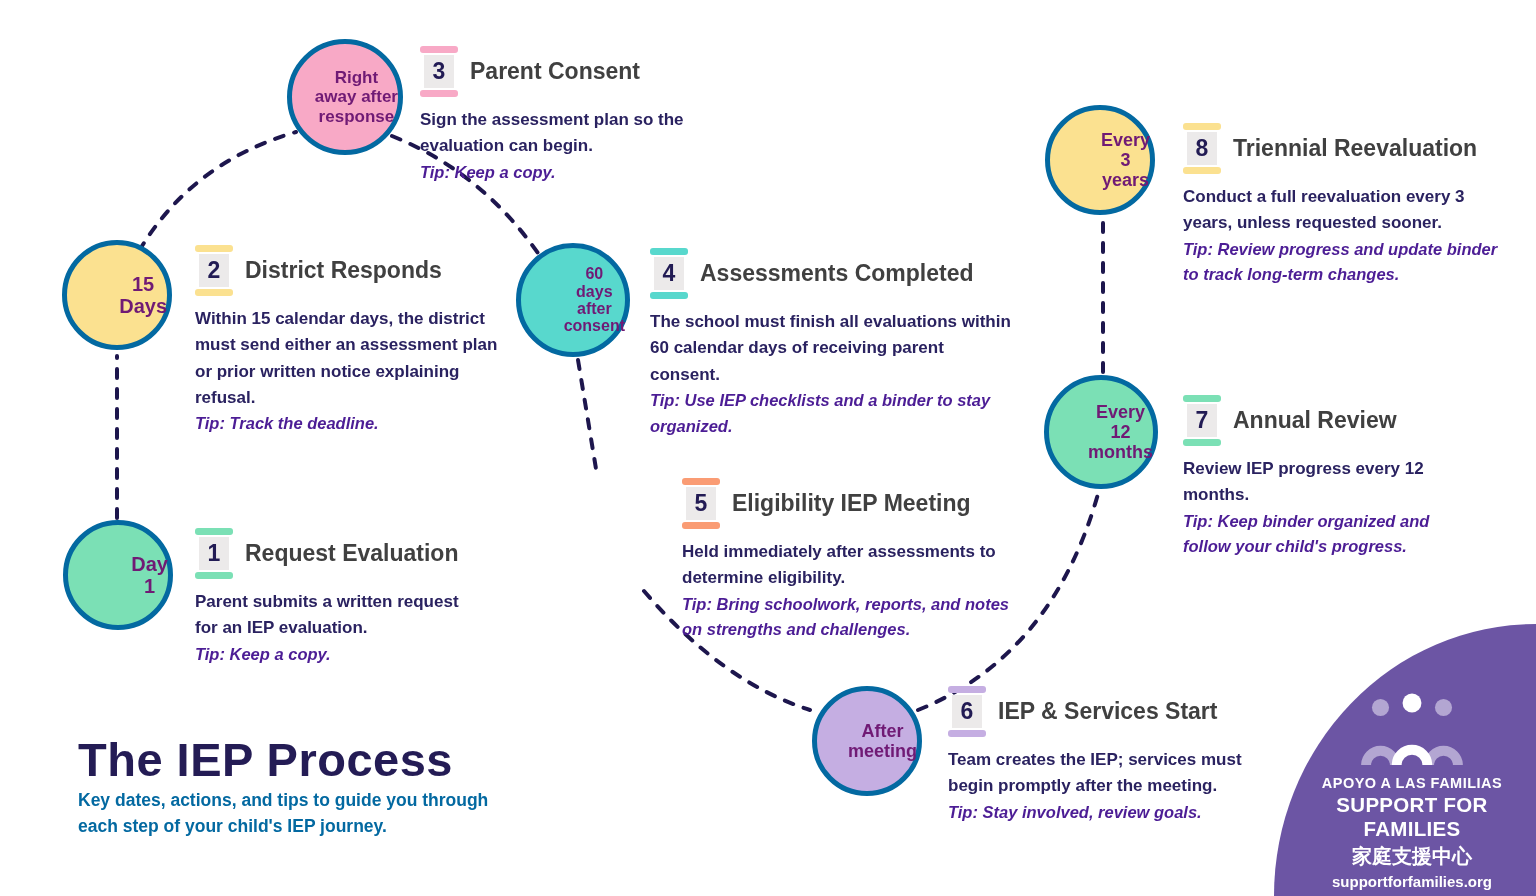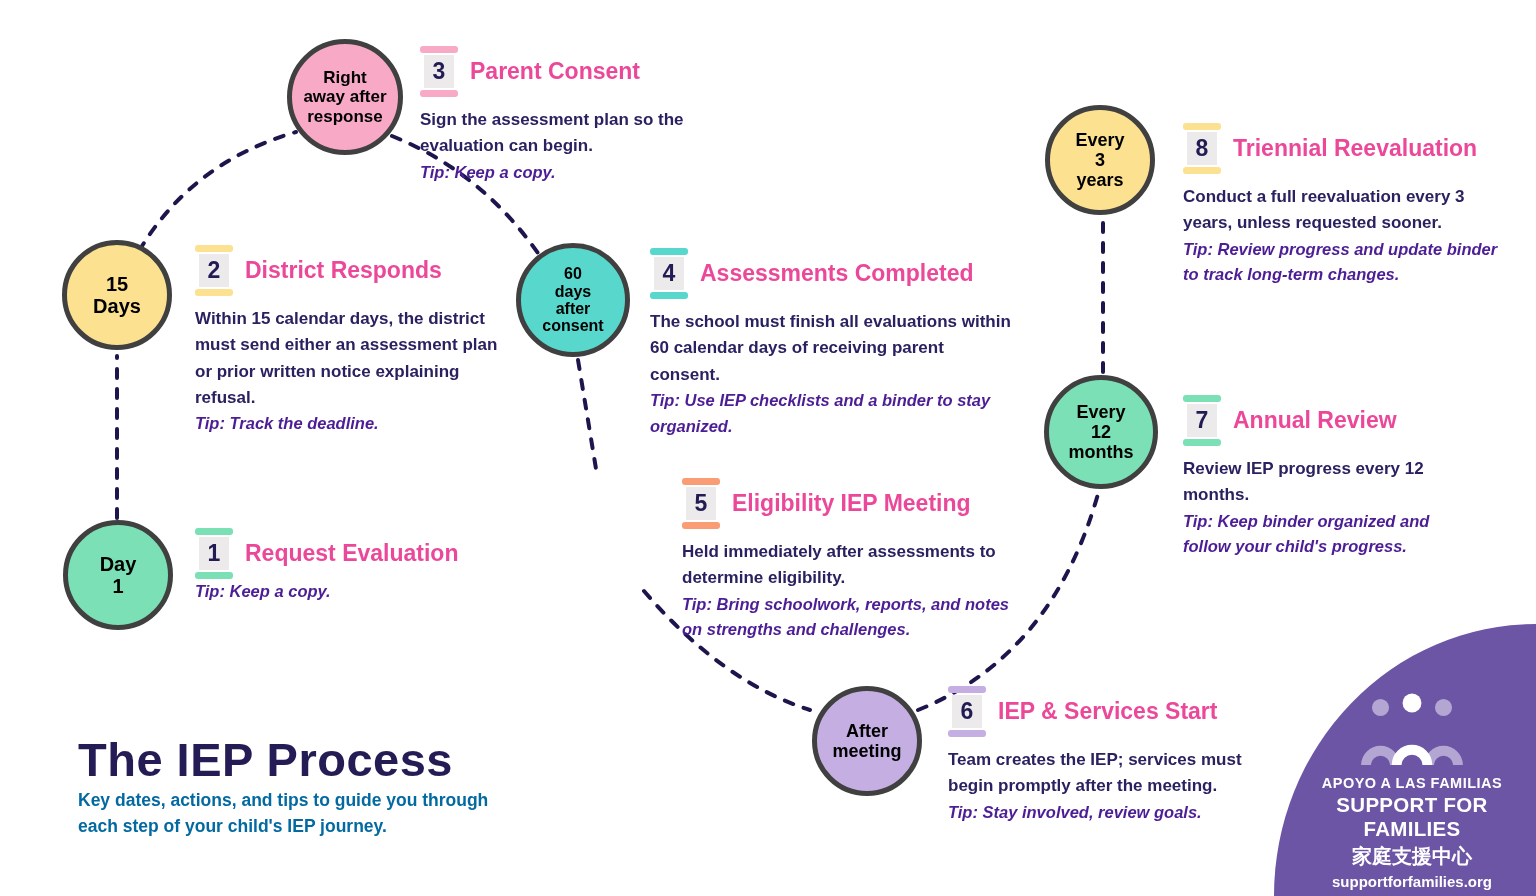--- a/index.html
+++ b/index.html
@@ -24,27 +24,27 @@
     fill: none;
     stroke: #1D164D;
     stroke-width: 4;
     stroke-dasharray: 9 11;
     stroke-linecap: round;
   }
   
   .circle {
     position: absolute;
     border-radius: 50%;
-    border: 5px solid #404040;
+    border: 5px solid #0369a1;
     display: flex;
     align-items: center;
-    justify-content: center;
+    justify-content: flex-end;
     text-align: center;
     font-weight: 800;
-    color: #000000;
+    color: #701a75;
     line-height: 1.12;
     white-space: pre-line;
   }
   .c-pink   { left: 287px; top:  39px; width: 116px; height: 116px; font-size: 17px; }
   .c-y15    { left:  62px; top: 240px; width: 110px; height: 110px; font-size: 20px; }
   .c-day1   { left:  63px; top: 520px; width: 110px; height: 110px; font-size: 20px; }
   .c-t60    { left: 516px; top: 243px; width: 114px; height: 114px; font-size: 16px; line-height: 1.08; }
   .c-assess { left: 552px; top: 477px; width: 110px; height: 110px; font-size: 19px; }
   .c-after  { left: 812px; top: 686px; width: 110px; height: 110px; font-size: 18px; }
   .c-y3     { left:1045px; top: 105px; width: 110px; height: 110px; font-size: 18px; }
@@ -57,21 +57,21 @@
   .badge .numbox {
     width: 30px; height: 33px; margin: 2px 0;
     background: #ECEAEA;
     display: flex; align-items: center; justify-content: center;
     font-size: 23px; font-weight: 800; color: #221B54;
   }
   .step-label {
     margin-left: 12px;
     font-size: 23px;
     font-weight: 800;
-    color: #ec4899;
+    color: #404040;
     white-space: nowrap;
   }
   .step-body {
     margin-top: 10px;
     font-size: 17px;
     font-weight: 700;
     line-height: 1.55;
     color: #2A2260;
   }
   .step-tip {
@@ -161,20 +161,21 @@
 
   <div class="step s1">
     <div class="step-head">
       <div class="badge">
         <div class="bar" style="background-color: rgb(123, 224, 181);"></div>
         <div class="numbox">1</div>
         <div class="bar" style="background-color: rgb(123, 224, 181);"></div>
       </div>
       <div class="step-label">Request Evaluation</div>
     </div>
+    <div class="step-body">Parent submits a written request for an IEP evaluation.</div>
     <div class="step-tip">Tip: Keep a copy.</div>
   </div>
 
   <div class="step s2">
     <div class="step-head">
       <div class="badge">
         <div class="bar" style="background-color: rgb(251, 225, 144);"></div>
         <div class="numbox">2</div>
         <div class="bar" style="background-color: rgb(251, 225, 144);"></div>
       </div>

